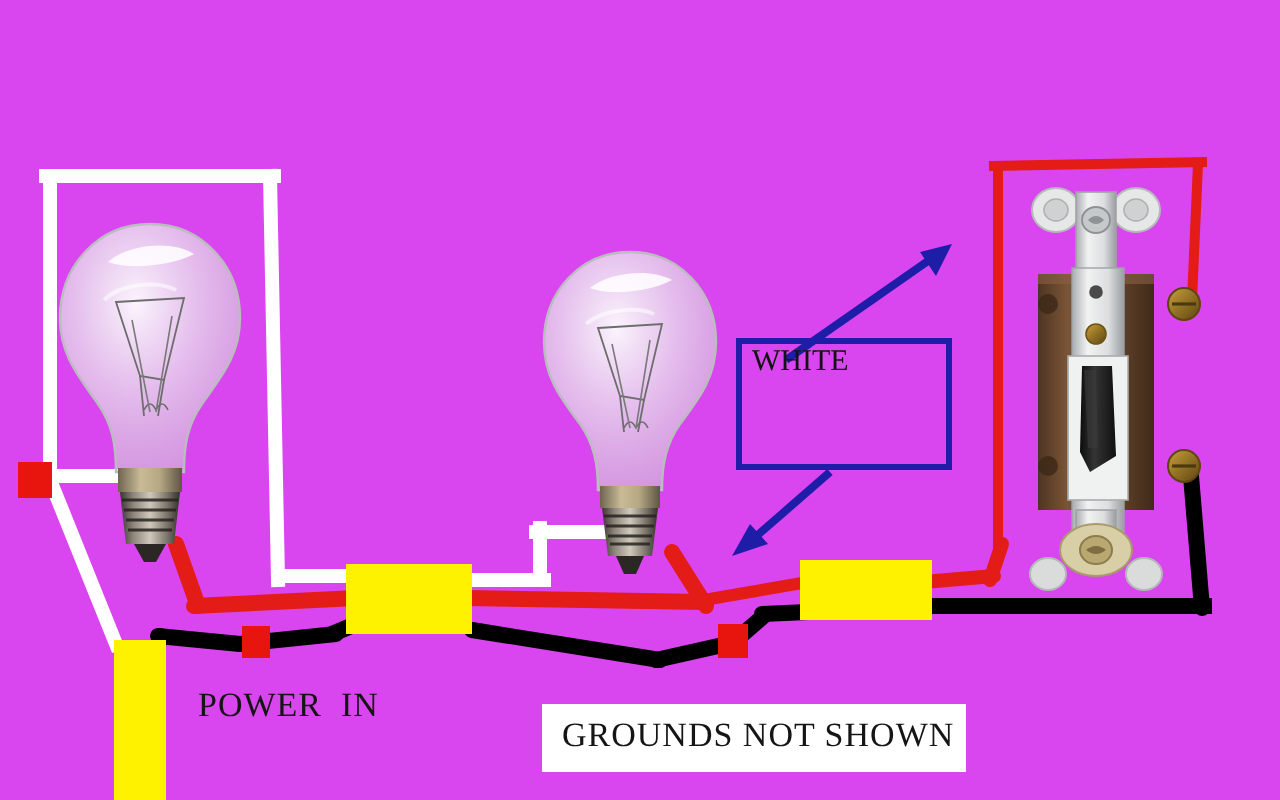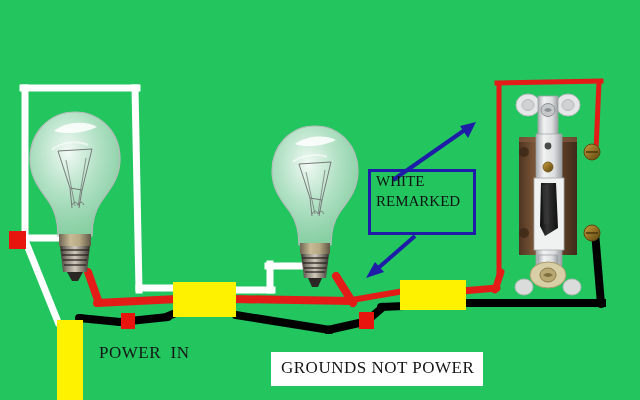--- a/index.html
+++ b/index.html
@@ -6,21 +6,21 @@
   html, body {
     margin: 0;
     padding: 0;
     background: #ffffff;
   }
   #canvas {
     position: relative;
     width: 640px;
     height: 400px;
     overflow: hidden;
-    background: #22c55e;
+    background: #d946ef;
     font-family: "Liberation Serif", "DejaVu Serif", serif;
   }
   #wire-svg {
     position: absolute;
     left: 0;
     top: 0;
     width: 640px;
     height: 400px;
   }
   .label-text {
@@ -269,21 +269,20 @@
       <path d="M 393 180 L 469 127" stroke="#1d1da8" stroke-width="4" fill="none"></path>
       <path d="M 476 122 L 460 126 L 468 138 Z" fill="#1d1da8"></path>
       <path d="M 415 236 L 376 270" stroke="#1d1da8" stroke-width="4" fill="none"></path>
       <path d="M 366 278 L 384 272 L 375 262 Z" fill="#1d1da8"></path>
     </g>
   </svg>
 
   <div id="remark-box"></div>
   <div id="remark-text">
     <span>WHITE</span>
-    <span>REMARKED</span>
   </div>
 
   <div id="grounds-box"></div>
-  <div id="grounds-label" class="label-text">GROUNDS NOT POWER</div>
+  <div id="grounds-label" class="label-text">GROUNDS NOT SHOWN</div>
 
   <div id="power-in-label" class="label-text">POWER  IN</div>
 
 </div>
 
 </body></html>

